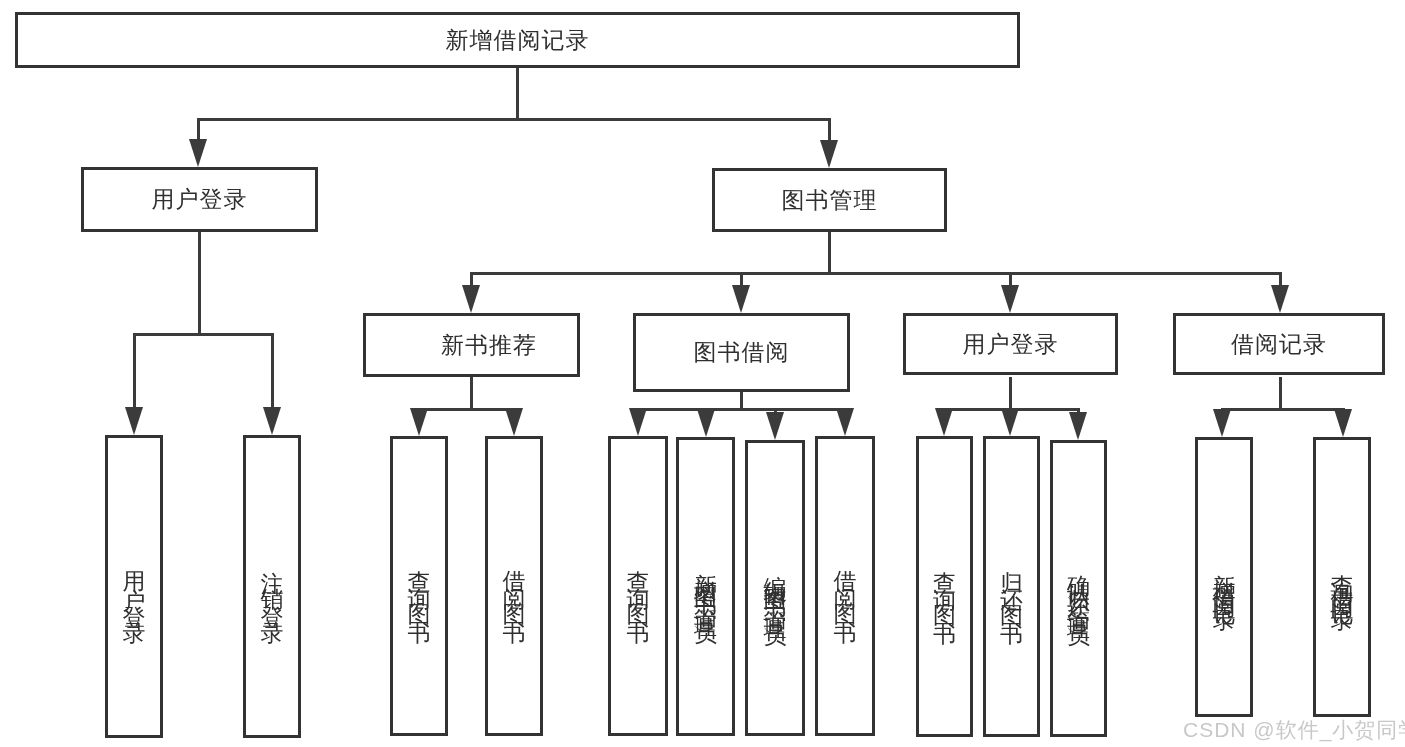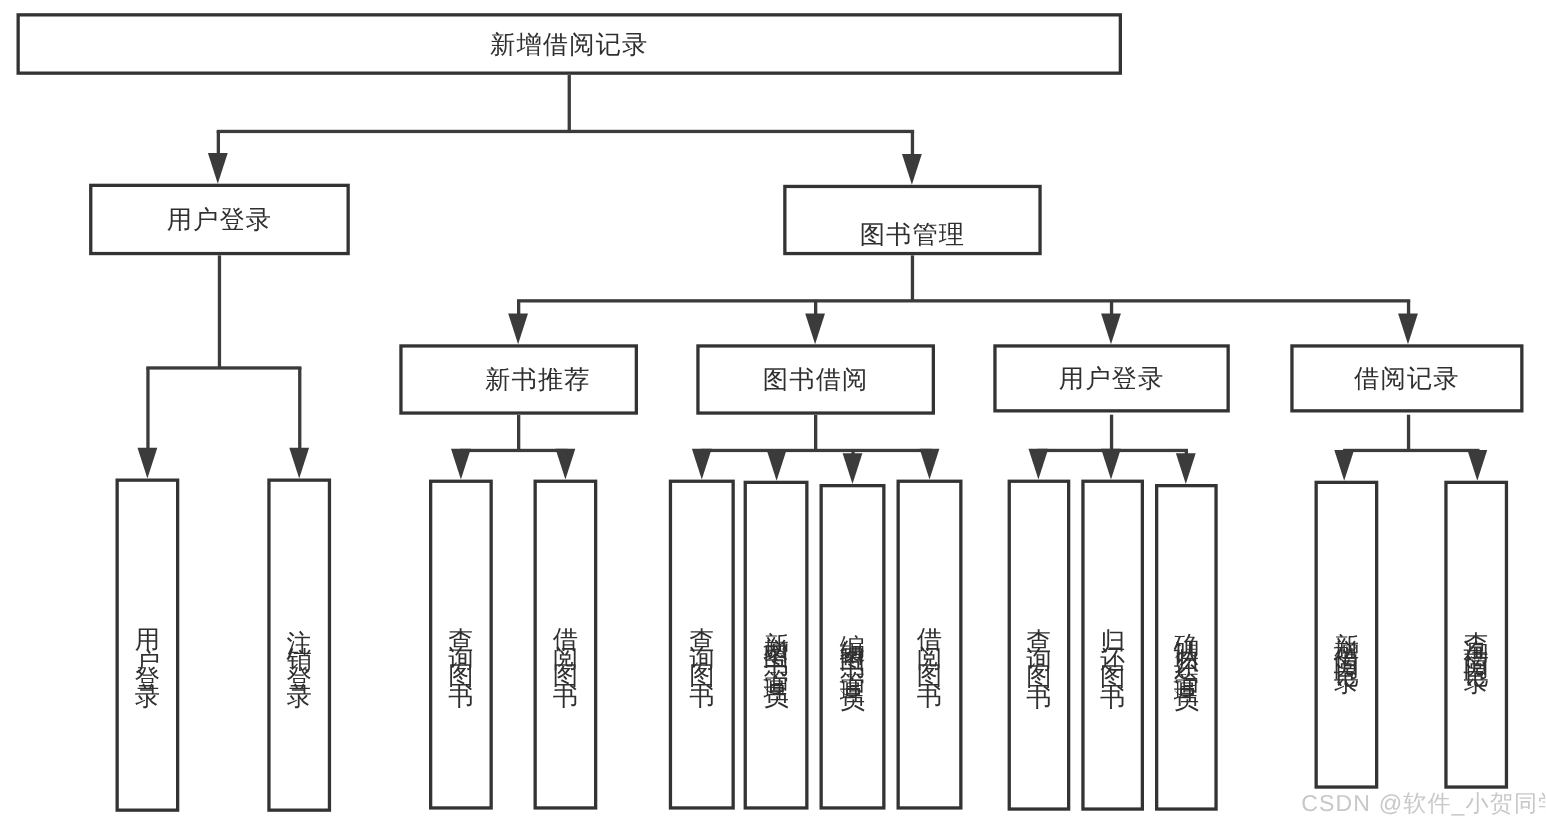--- a/index.html
+++ b/index.html
@@ -114,27 +114,27 @@
       <div class="arrowhead" style="left: 1213px; top: 409px;"></div>
       <div class="arrowhead" style="left: 1334px; top: 409px;"></div>
     </div>
   <div id="nodes-layer">
       <div class="node" style="left: 15px; top: 12px; width: 1005px; height: 56px;">
         <span class="lbl">新增借阅记录</span>
       </div>
       <div class="node" style="left: 81px; top: 167px; width: 237px; height: 65px;">
         <span class="lbl">用户登录</span>
       </div>
-      <div class="node" style="left: 712px; top: 168px; width: 235px; height: 64px; align-items: flex-end;">
+      <div class="node" style="left: 712px; top: 168px; width: 235px; height: 64px;">
         <span class="lbl">图书管理</span>
       </div>
       <div class="node" style="left: 363px; top: 313px; width: 217px; height: 64px; padding-left: 35px;">
         <span class="lbl">新书推荐</span>
       </div>
-      <div class="node" style="left: 633px; top: 313px; width: 217px; height: 64px;">
+      <div class="node" style="left: 633px; top: 313px; width: 217px; height: 79px;">
         <span class="lbl">图书借阅</span>
       </div>
       <div class="node" style="left: 903px; top: 313px; width: 215px; height: 62px;">
         <span class="lbl">用户登录</span>
       </div>
       <div class="node" style="left: 1173px; top: 313px; width: 212px; height: 62px; justify-content: center;">
         <span class="lbl">借阅记录</span>
       </div>
       <div class="node vertical short" style="left: 105px; top: 435px; width: 58px; height: 303px;">
         <span class="lbl">用户登录</span>

